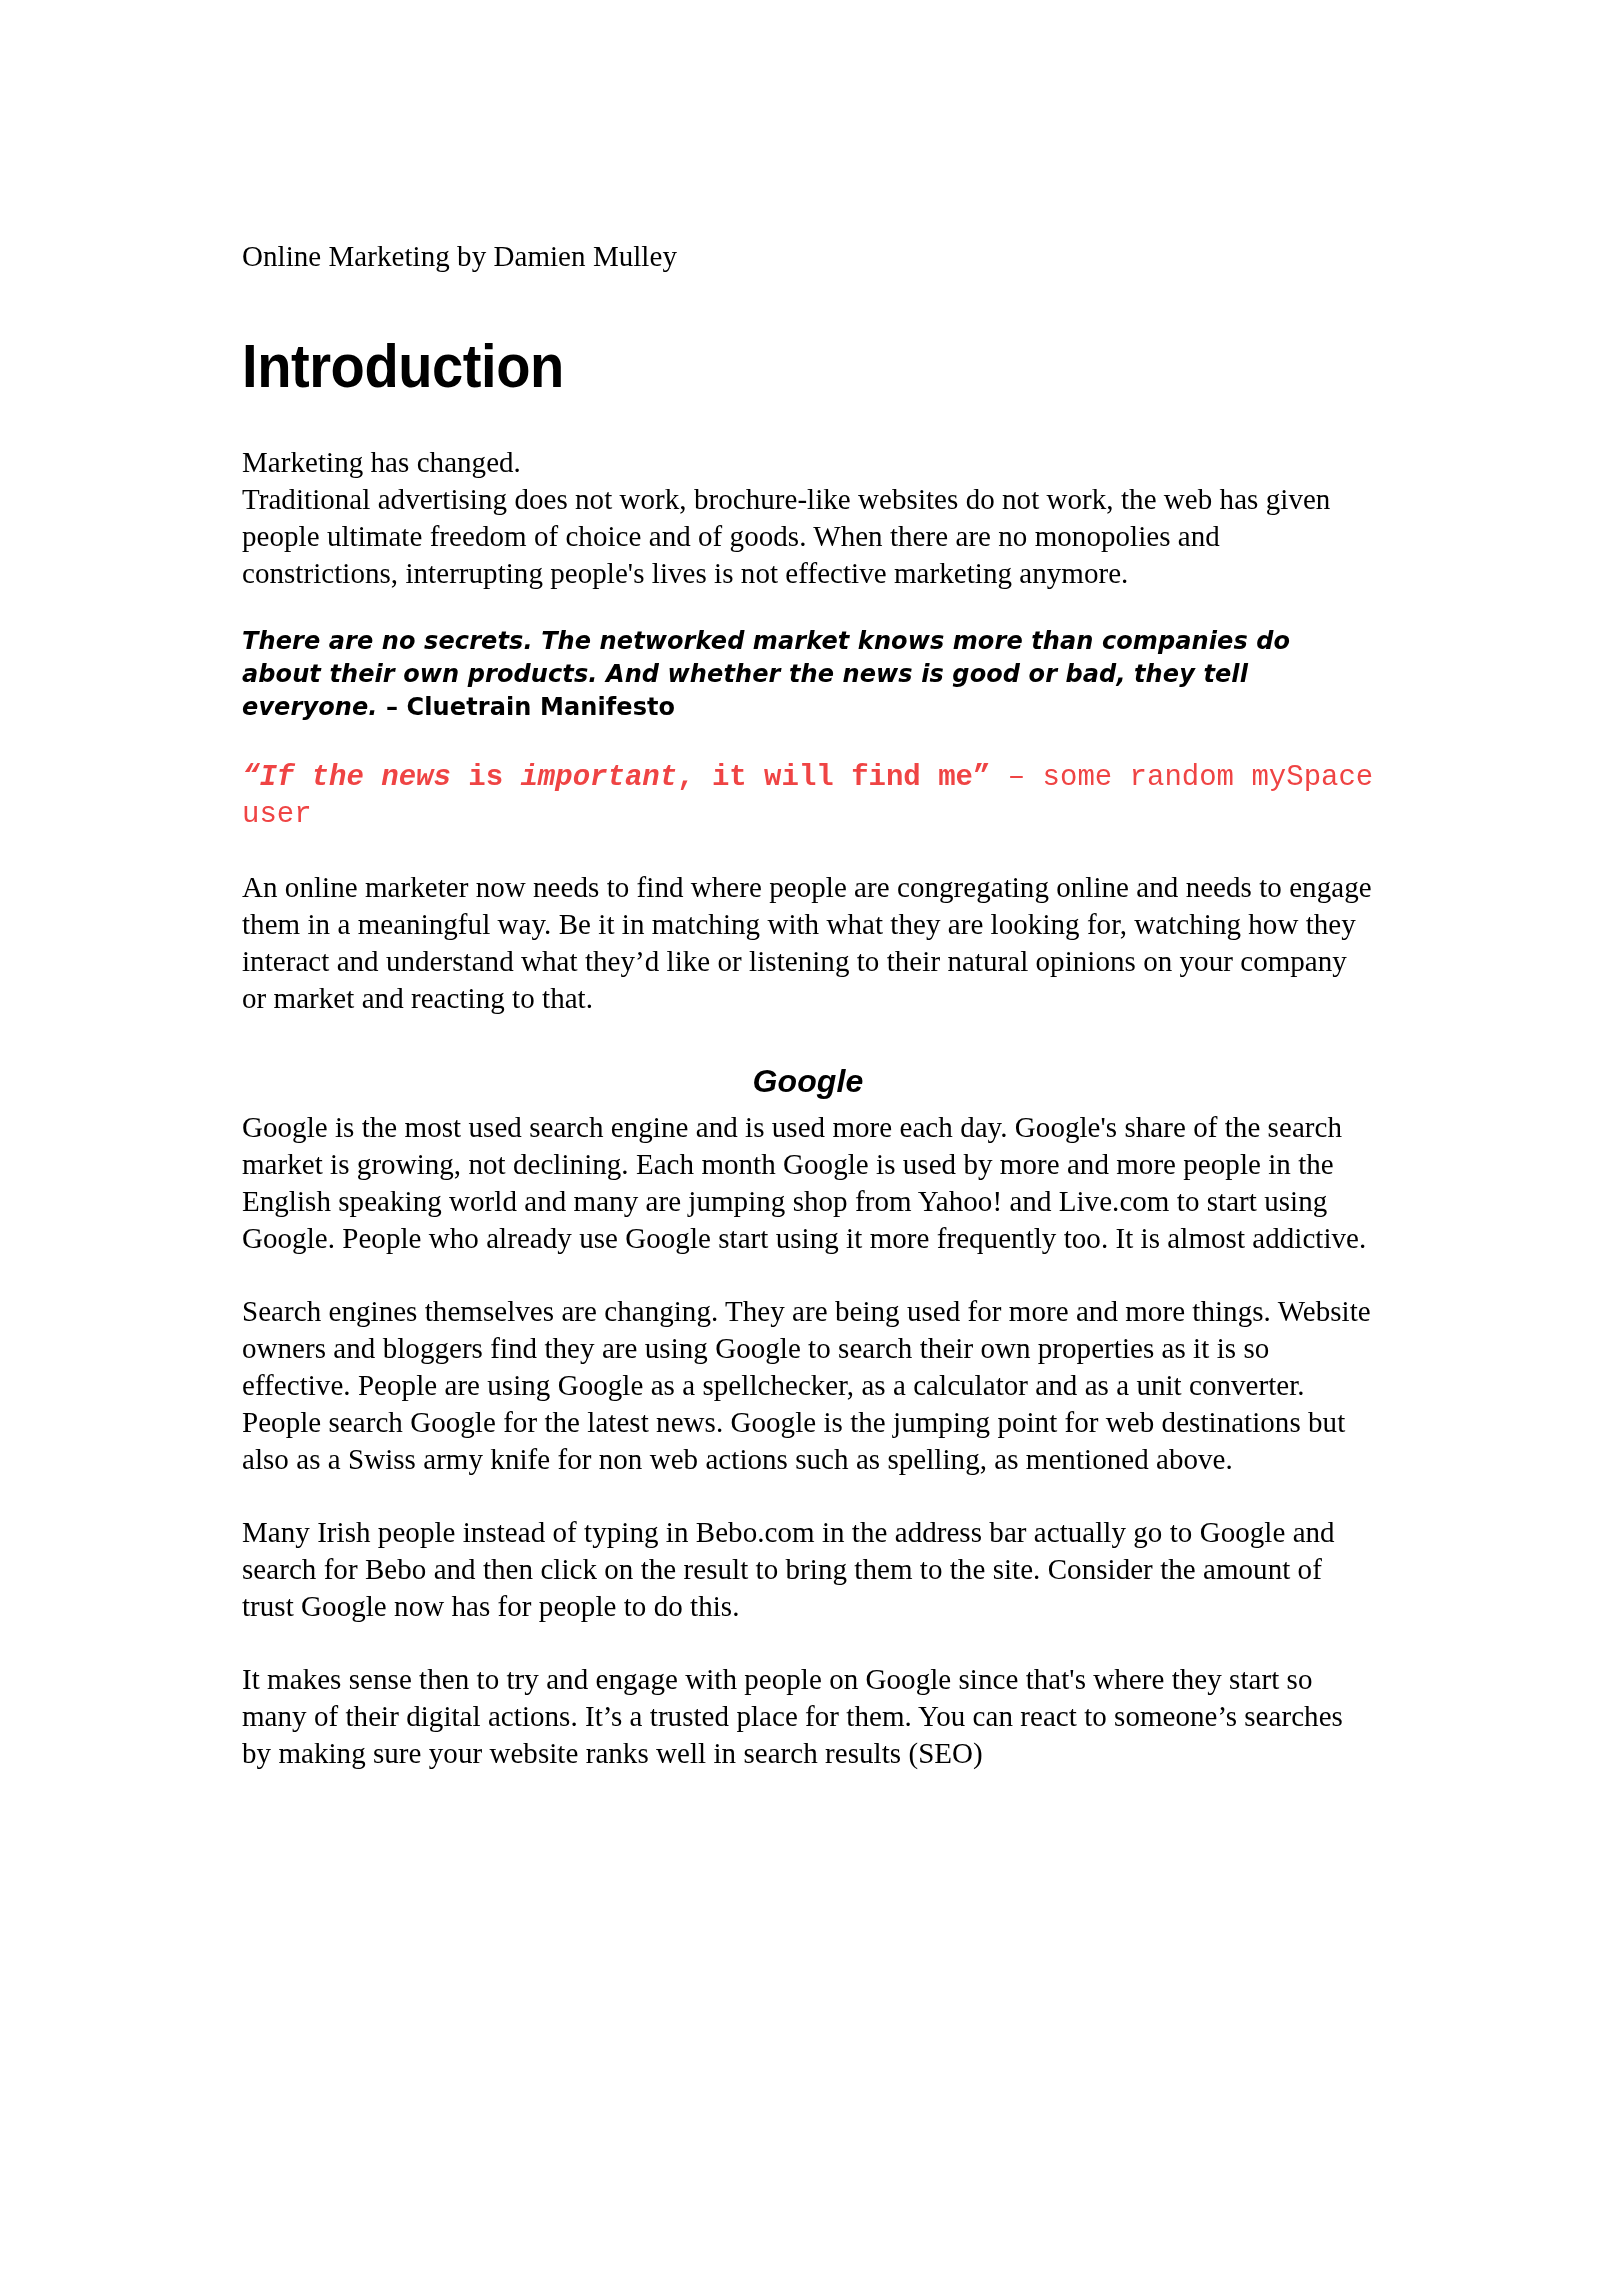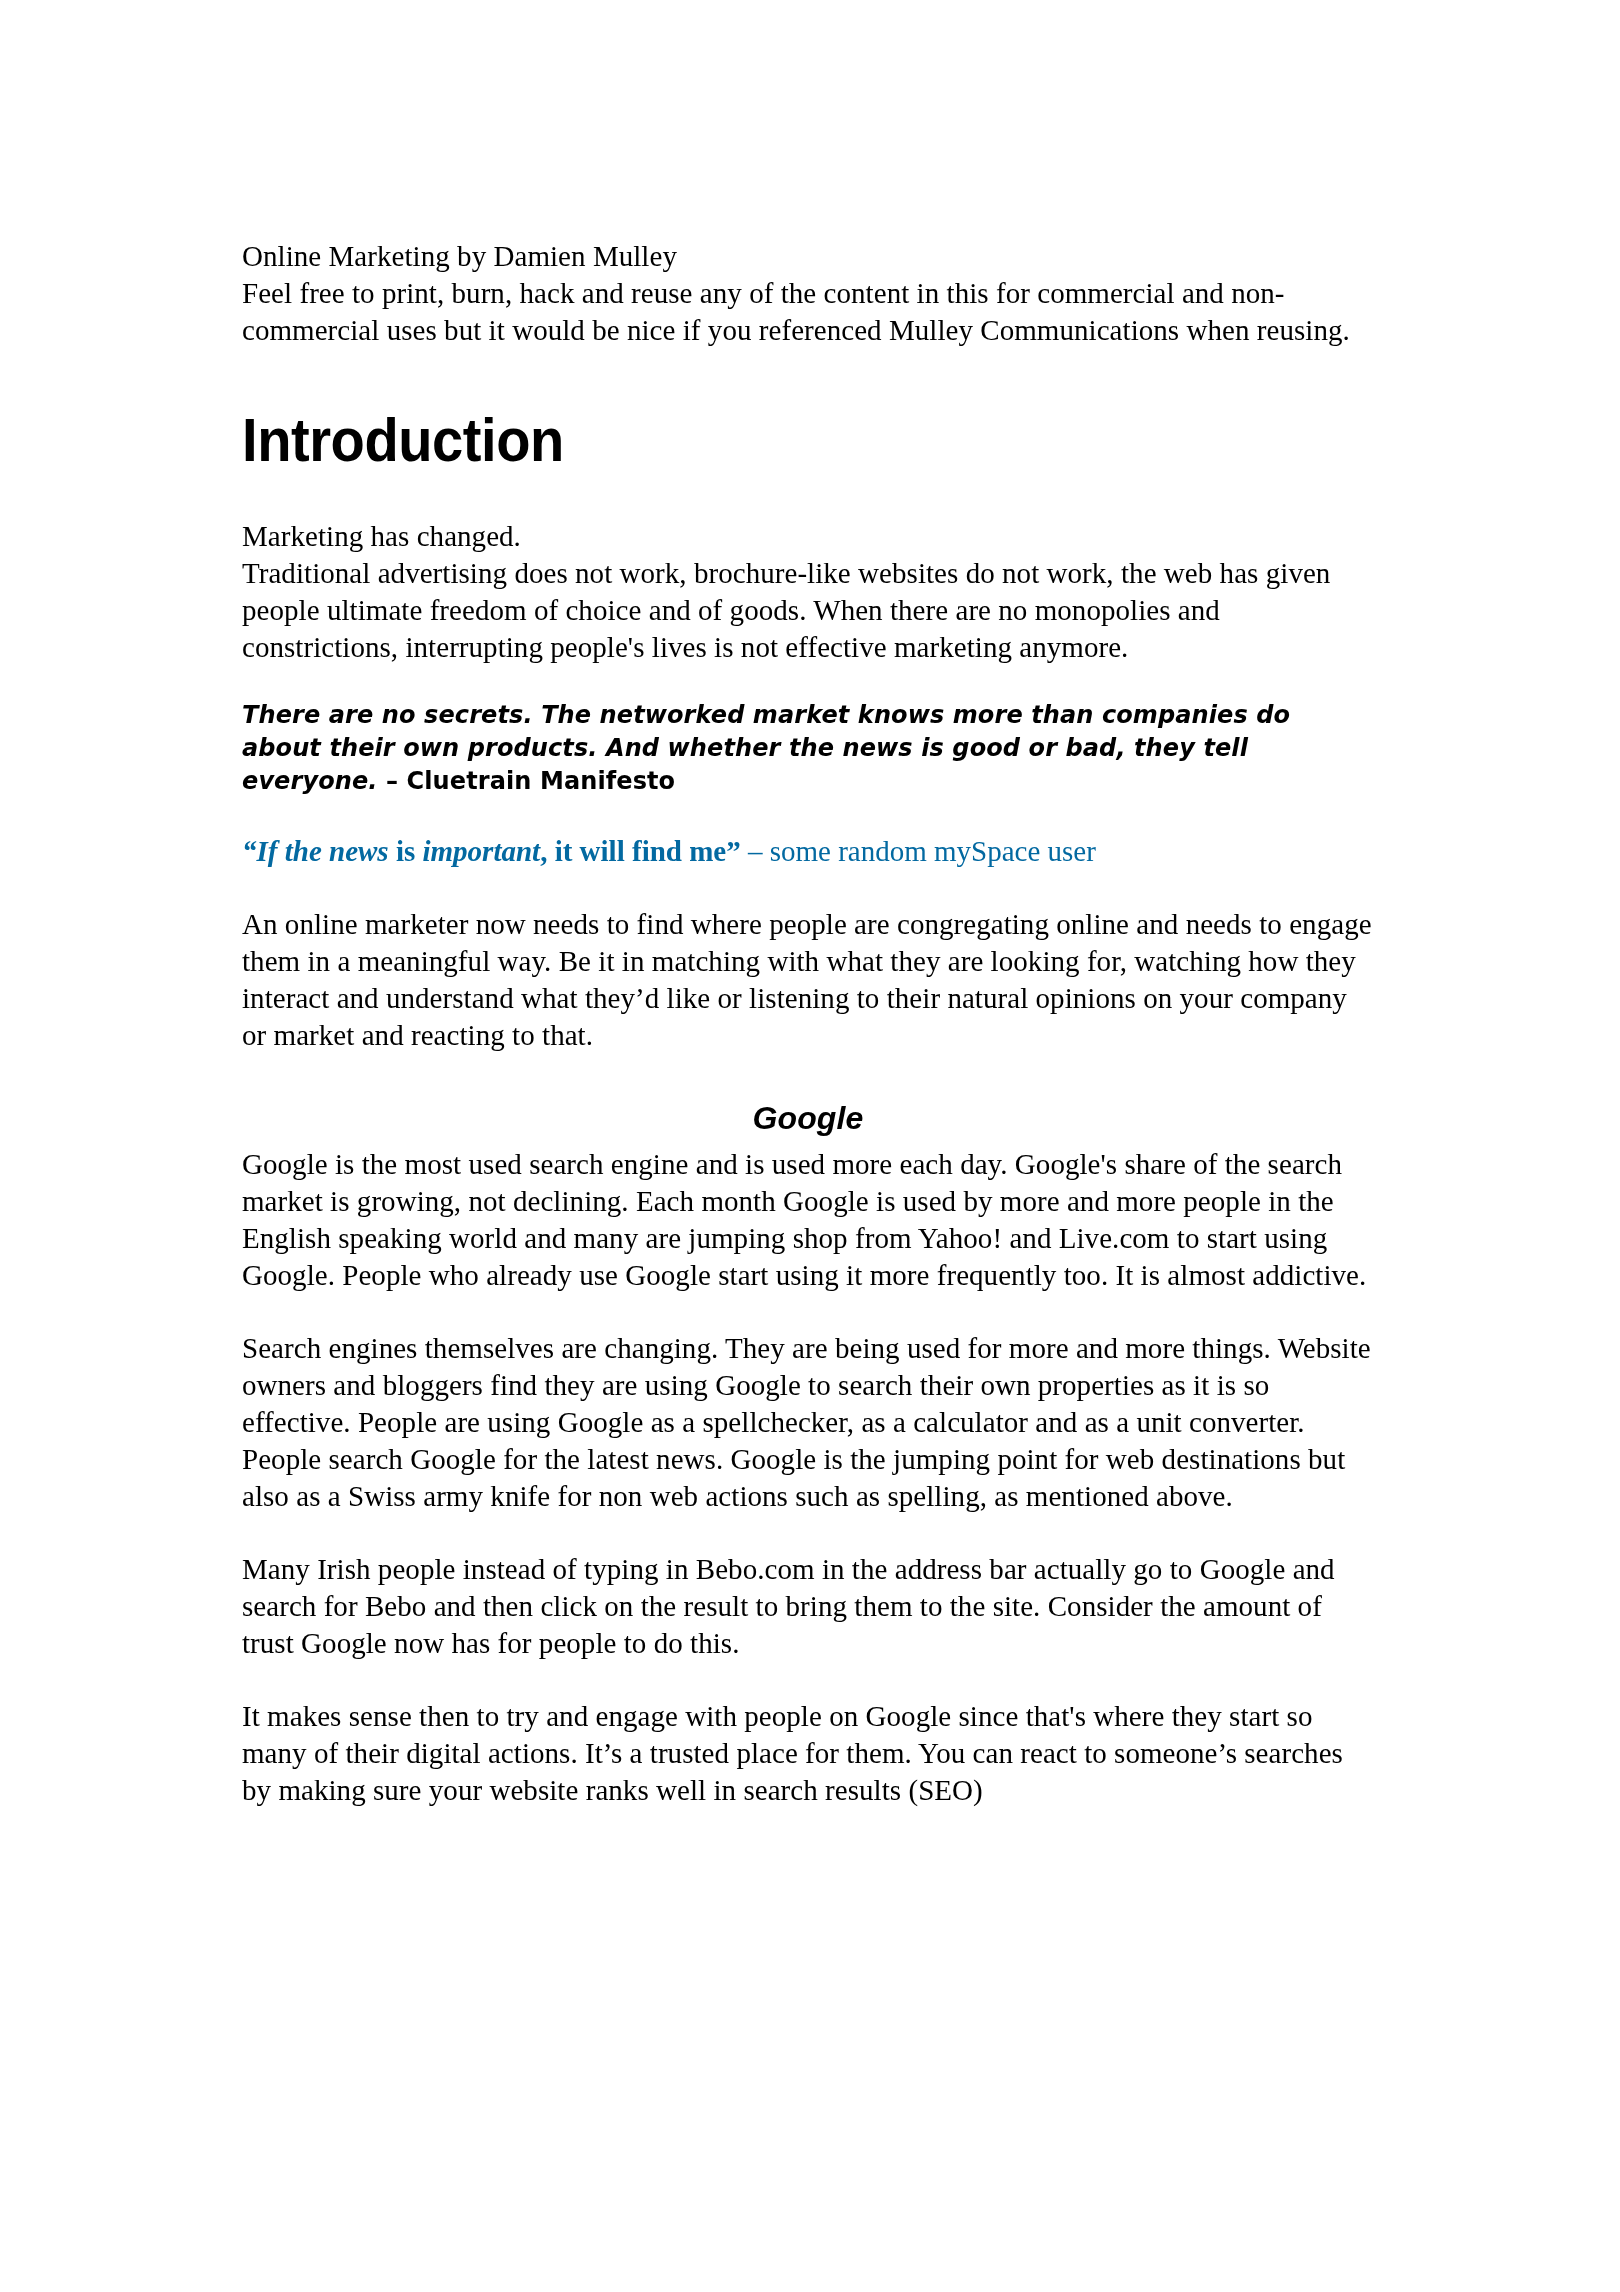--- a/index.html
+++ b/index.html
@@ -92,24 +92,24 @@
     font-style: normal;
   }
 
   .pullquote-wrap {
     margin-top: 33px;
     margin-bottom: 0;
   }
 
   
   .quote-line {
-    font-family: Liberation Serif, serif;
+    font-family: Liberation Mono, monospace;
     font-size: 29px;
     line-height: 37px;
-    color: #0369a1;
+    color: #ef4444;
     margin: 0;
   }
   .quote-line .bi { font-weight: bold; font-style: italic; }
   .quote-line .b  { font-weight: bold; font-style: normal; }
   .quote-line .reg { font-weight: normal; font-style: normal; }
 
   .quote-line-wrap {
     margin-top: 35px;
   }
 
@@ -122,21 +122,20 @@
   }
 </style>
 </head>
 <body>
 
 <div class="page">
   <div class="content">
 
     <div>
       <p class="body-text colophon">Online Marketing by Damien Mulley</p>
-      <p class="body-text colophon para-tight">Feel free to print, burn, hack and reuse any of the content in this for commercial and non-commercial uses but it would be nice if you referenced Mulley Communications when reusing.</p>
     </div>
 
     <div class="h1-wrap">
       <h1 class="h1">Introduction</h1>
     </div>
 
     <p class="body-text">Marketing has changed.</p>
 
     <p class="body-text para-tight">Traditional advertising does not work, brochure-like websites do not work, the web has given people ultimate freedom of choice and of goods. When there are no monopolies and constrictions, interrupting people's lives is not effective marketing anymore.</p>
 

